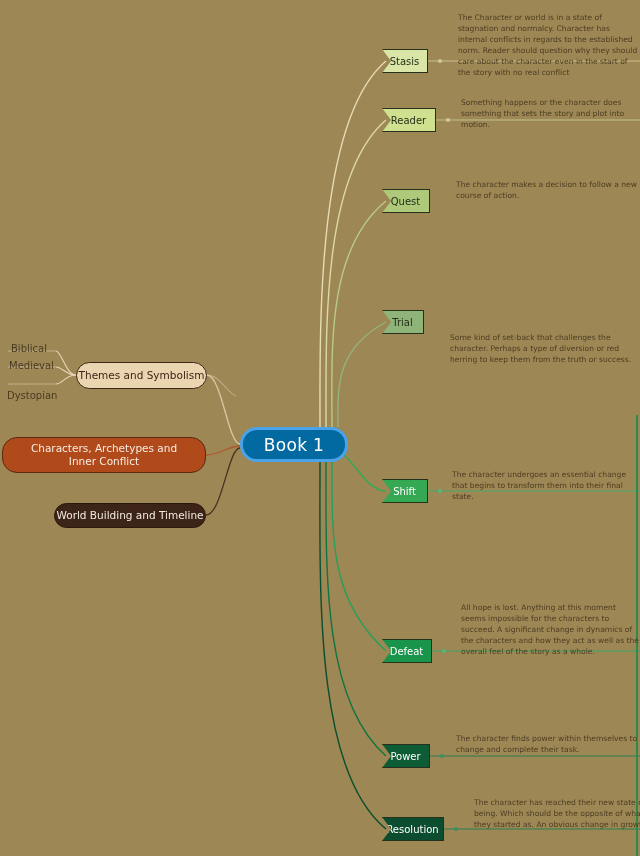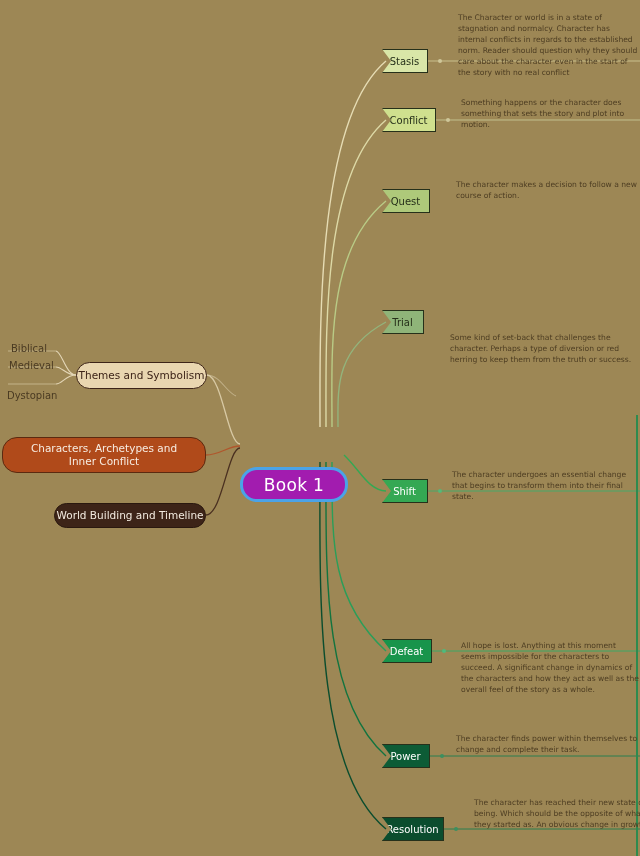--- a/index.html
+++ b/index.html
@@ -23,32 +23,31 @@
     pointer-events: none;
   }
 
   
   .center-node {
     position: absolute;
     left: 240px;
     top: 427px;
     width: 108px;
     height: 35px;
-    background: #a21caf;
+    background: #0369a1;
     border: 3px solid #4aa3e8;
     border-radius: 17px;
     display: flex;
     align-items: center;
     justify-content: center;
     color: #ffffff;
     font-size: 17px;
     letter-spacing: .3px;
     box-sizing: border-box;
     z-index: 6;
-    margin-top: 40px;
   }
 
   
   .lnode {
     position: absolute;
     display: flex;
     align-items: center;
     justify-content: center;
     text-align: center;
     border-radius: 15px;
@@ -190,21 +189,21 @@
   <span>Medieval</span>
 </div>
 <div class="leaf" style="left:7px; top:390px;">
   <span>Dystopian</span>
 </div>
 
 <div class="chev" style="left:382px; top:49px; width:46px; background:#d9e6a8; color:#26301a;">
   <span class="chev-label">Stasis</span>
 </div>
 <div class="chev" style="left:382px; top:108px; width:54px; background:#cfe08e; color:#26301a;">
-  <span class="chev-label">Conflict</span>
+  <span class="chev-label">Reader</span>
 </div>
 <div class="chev" style="left:382px; top:189px; width:48px; background:#aec97a; color:#26301a;">
   <span class="chev-label">Quest</span>
 </div>
 <div class="chev" style="left:382px; top:310px; width:42px; background:#8fb479; color:#26301a;">
   <span class="chev-label">Trial</span>
 </div>
 <div class="chev" style="left:382px; top:479px; width:46px; background:#34a853; color:#ffffff;">
   <span class="chev-label">Shift</span>
 </div>
@@ -216,15 +215,15 @@
 </div>
 <div class="chev" style="left:382px; top:817px; width:62px; background:#0b4d2e; color:#ffffff;">
   <span class="chev-label">Resolution</span>
 </div>
 
 <div class="desc" style="left:458px; top:12px; width:182px;">The Character or world is in a state of stagnation and normalcy. Character has internal conflicts in regards to the established norm. Reader should question why they should care about the character even in the start of the story with no real conflict</div>
 <div class="desc" style="left:461px; top:97px; width:179px;">Something happens or the character does something that sets the story and plot into motion.</div>
 <div class="desc" style="left:456px; top:179px; width:184px;">The character makes a decision to follow a new course of action.</div>
 <div class="desc" style="left:450px; top:288px; width:190px;margin-top:44px;">Some kind of set-back that challenges the character. Perhaps a type of diversion or red herring to keep them from the truth or success.</div>
 <div class="desc" style="left:452px; top:469px; width:188px;">The character undergoes an essential change that begins to transform them into their final state.</div>
-<div class="desc" style="left:461px; top:602px; width:179px;margin-top:38px;">All hope is lost. Anything at this moment seems impossible for the characters to succeed. A significant change in dynamics of the characters and how they act as well as the overall feel of the story as a whole.</div>
+<div class="desc" style="left:461px; top:602px; width:179px;">All hope is lost. Anything at this moment seems impossible for the characters to succeed. A significant change in dynamics of the characters and how they act as well as the overall feel of the story as a whole.</div>
 <div class="desc" style="left:456px; top:733px; width:184px;">The character finds power within themselves to change and complete their task.</div>
 <div class="desc" style="left:474px; top:797px; width:178px;">The character has reached their new state of being. Which should be the opposite of what they started as. An obvious change in growth.</div>
 
 </body></html>

